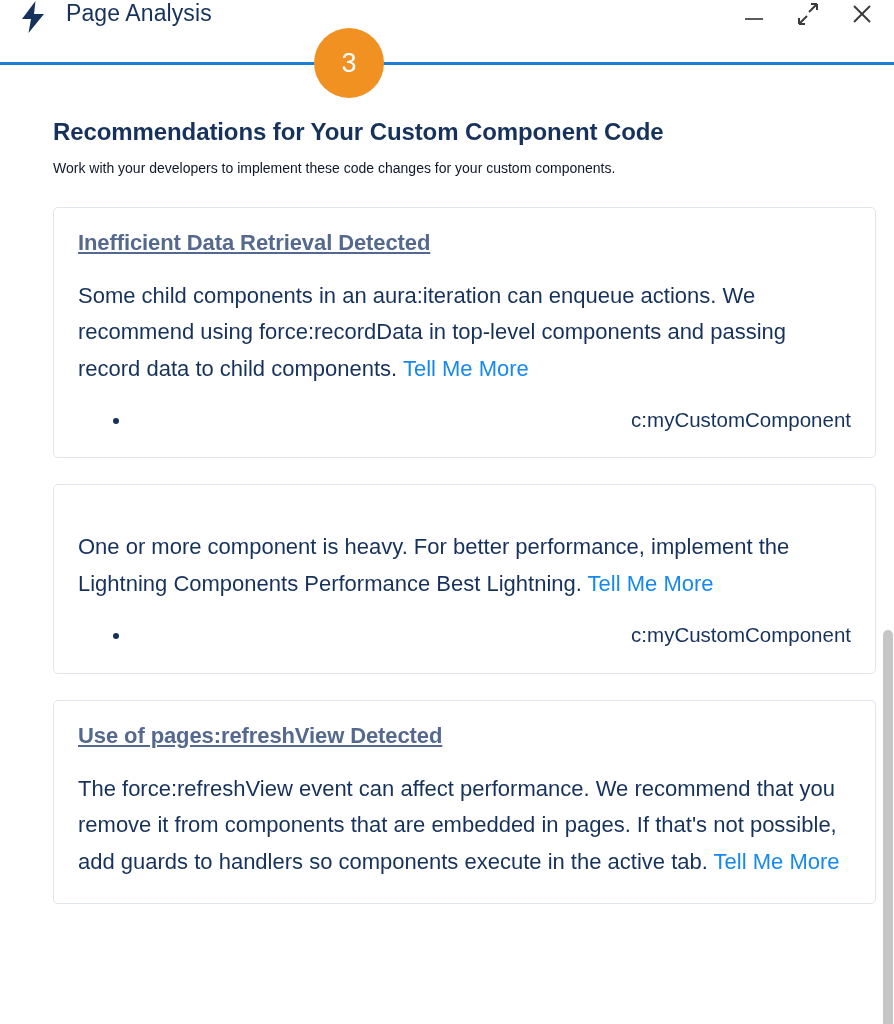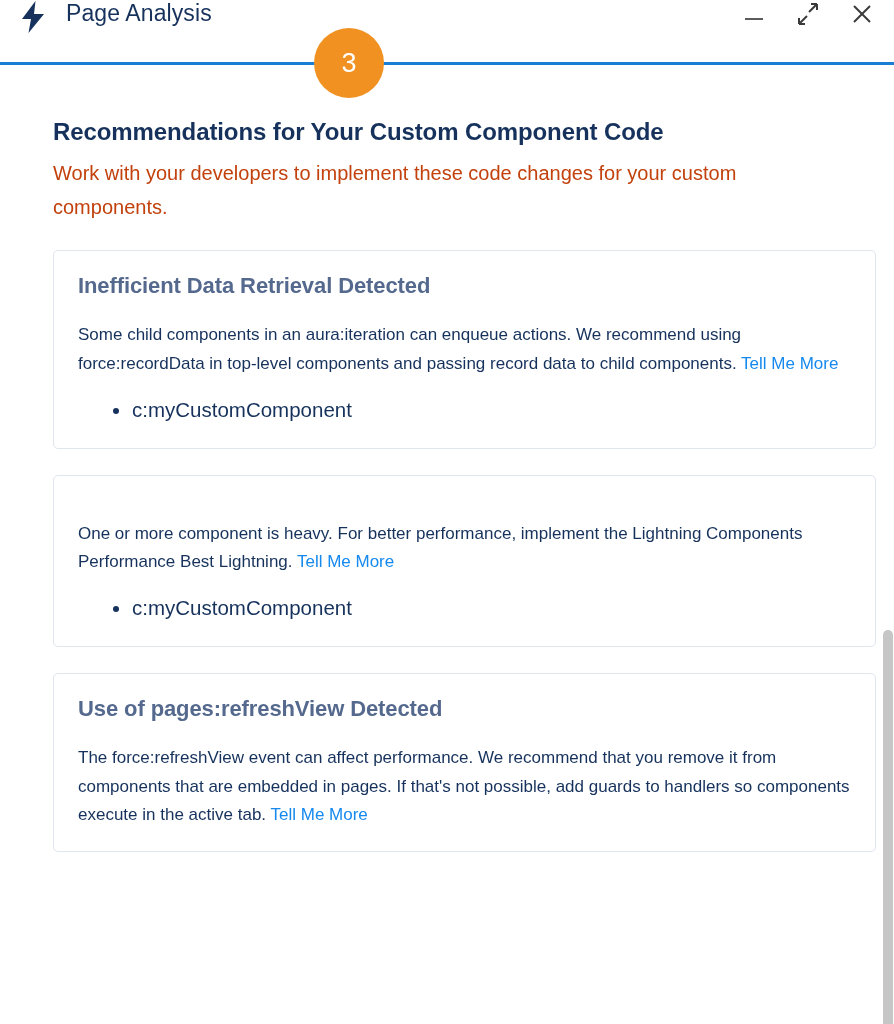--- a/index.html
+++ b/index.html
@@ -98,55 +98,57 @@
   }
   .section-head {
     margin-top: 53px;
     font-size: 24px;
     font-weight: bold;
     color: #16325c;
     letter-spacing: -0.1px;
   }
   .section-sub {
     margin-top: 11px;
-    font-size: 20px;
+    font-size: 14px;
     line-height: 1.68;
-    color: #c2410c;
+    color: #0f172a;
     max-width: 790px;
   }
 
   .card {
     margin-top: 26px;
     border: 1px solid #e0e5ee;
     border-radius: 5px;
     background: #ffffff;
     padding: 22px 24px 22px 24px;
     box-sizing: border-box;
   }
   .card-title {
     font-size: 22px;
     font-weight: bold;
     color: #54698d;
     letter-spacing: -0.1px;
+    text-decoration: underline;
   }
   .card-body {
     margin-top: 22px;
-    font-size: 17px;
+    font-size: 22px;
     line-height: 1.67;
     color: #16325c;
   }
   .link {
     color: #1589ee;
     text-decoration: none;
     cursor: pointer;
   }
   .card-list {
     margin: 17px 0 0 0;
     padding-left: 54px;
     list-style: disc;
+    text-align: right;
   }
   .card-list li {
     font-size: 20.5px;
     line-height: 1.5;
     color: #16325c;
   }
 
   
   .scrollbar-track {
     position: absolute;

